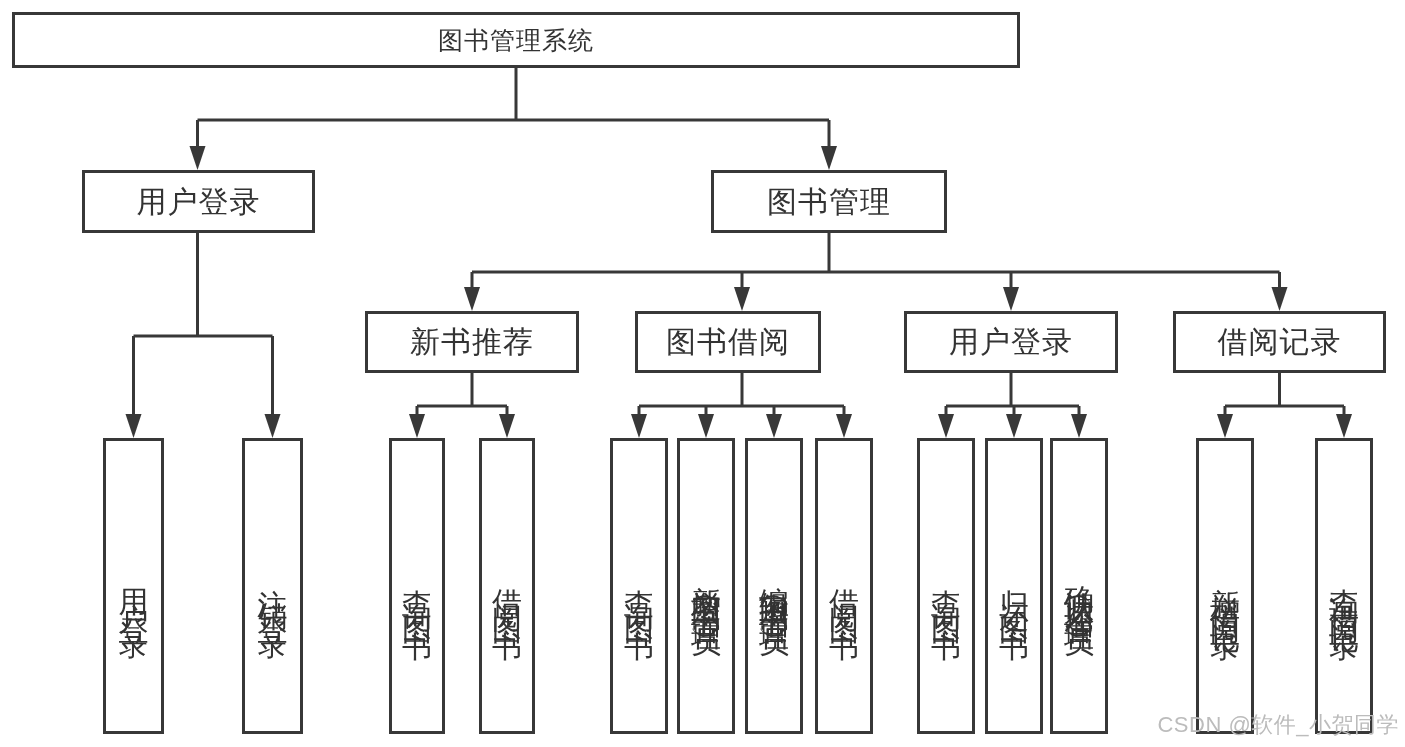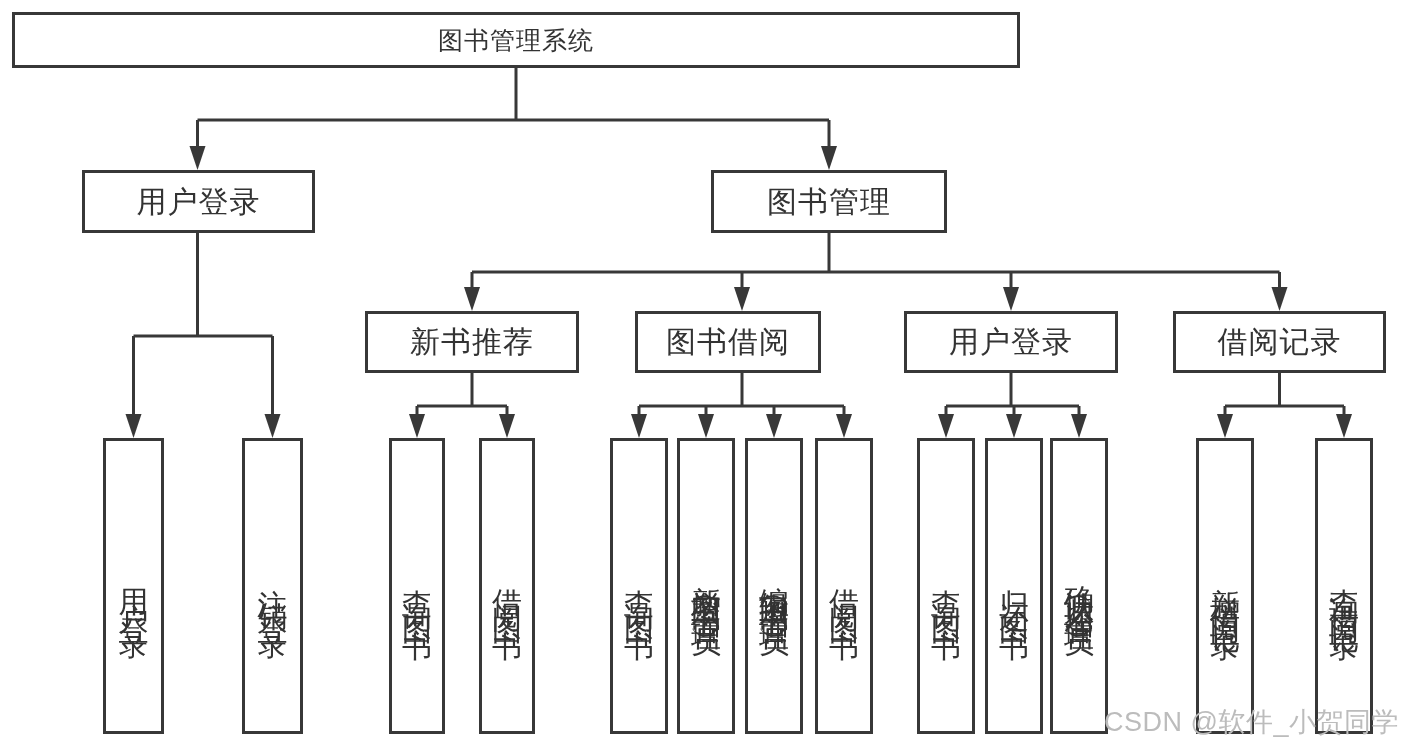--- a/index.html
+++ b/index.html
@@ -62,21 +62,21 @@
   .l-c4 { left: 815px;  width: 58px; }
   .l-d1 { left: 917px;  width: 58px; }
   .l-d2 { left: 985px;  width: 58px; }
   .l-d3 { left: 1050px; width: 58px; }
   .l-e1 { left: 1196px; width: 58px; }
   .l-e2 { left: 1315px; width: 58px; }
   #watermark {
     position: absolute;
     right: 6px;
     bottom: 7px;
-    font-size: 27px;
+    font-size: 22px;
     color: #bcbcbc;
     letter-spacing: 0.5px;
   }
 </style>
 </head>
 <body>
 
 <div id="stage">
 
   <svg id="connectors" width="1405" height="747" viewBox="0 0 1405 747">

